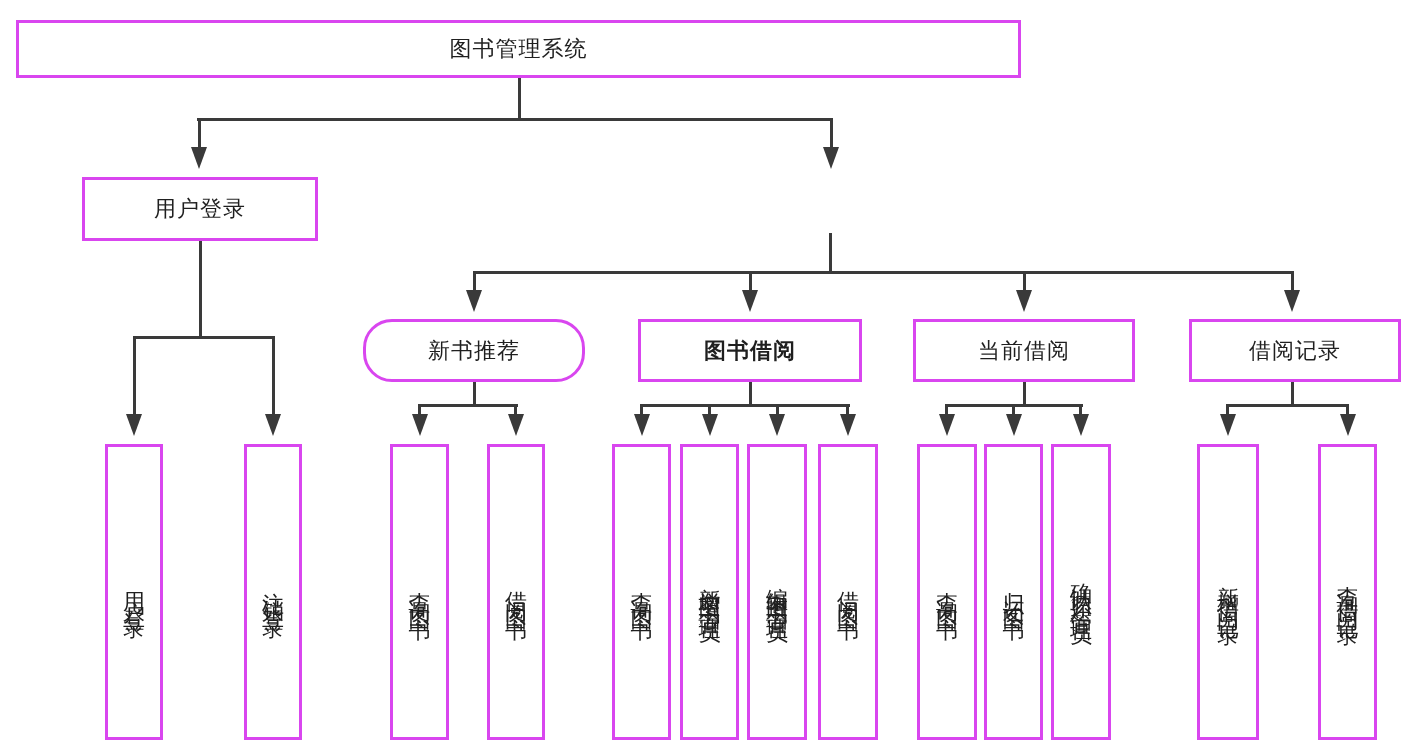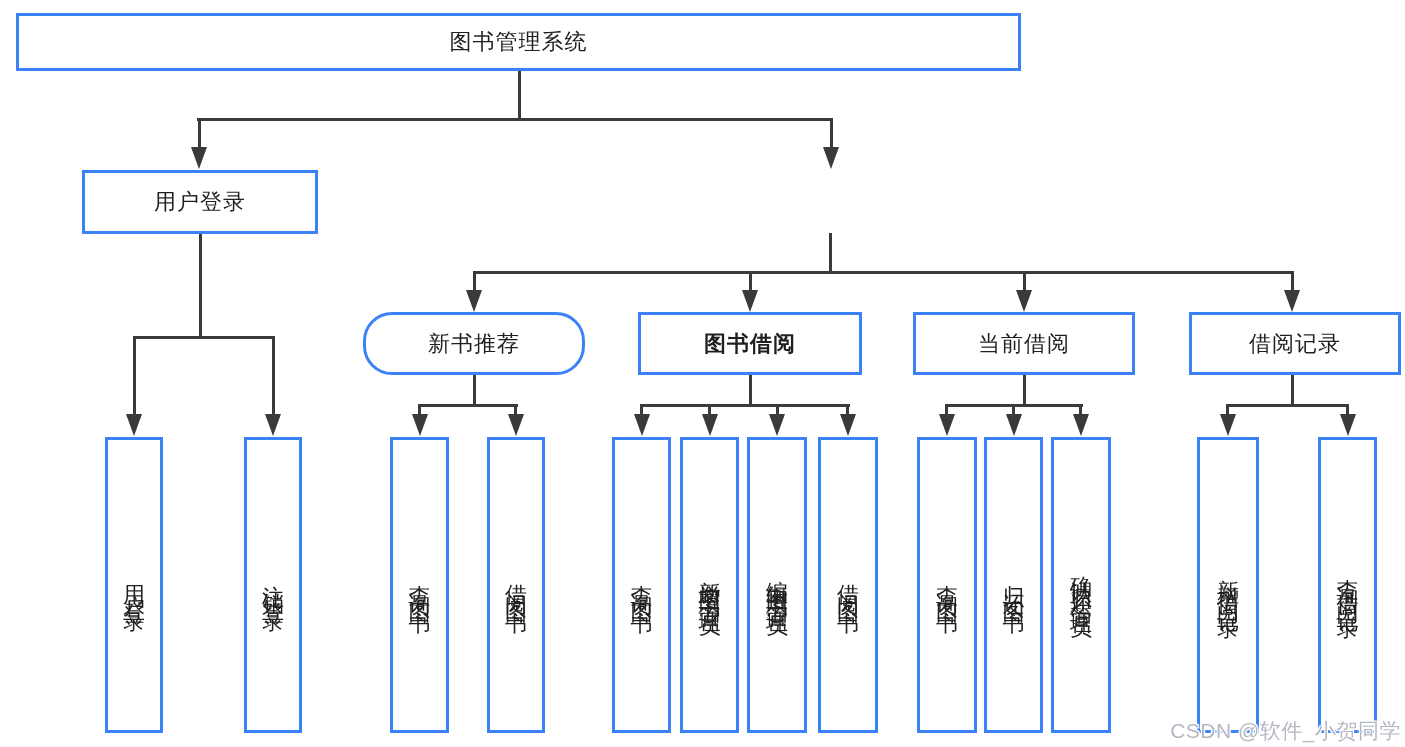--- a/index.html
+++ b/index.html
@@ -6,29 +6,30 @@
   #canvas{
     position:relative;
     width:1405px;height:747px;
     background:#ffffff;
     overflow:hidden;
     font-family:"Liberation Sans","DejaVu Sans",sans-serif;
   }
   .node{
     position:absolute;
     box-sizing:border-box;
-    border:3px solid #3b82f6;
+    border:3px solid #d946ef;
     background:#ffffff;
     display:flex;
     align-items:center;
     justify-content:center;
     color:#1f1f1f;
     font-size:22px;
     letter-spacing:1px;
     z-index:2;
+    margin-top:7px;
   }
   .vnode{
     writing-mode:vertical-rl;
     text-orientation:mixed;
     letter-spacing:9px;
     line-height:1;
     font-size:22px;
   }
   .vl{position:absolute;width:3px;background:#3a3a3a;z-index:1;}
   .hl{position:absolute;height:3px;background:#3a3a3a;z-index:1;}
@@ -133,15 +134,14 @@
   <div class="node vnode" style="left:747px;top:437px;width:60px;height:296px;letter-spacing:5px;">编辑图书（管理员）</div>
   <div class="node vnode" style="left:818px;top:437px;width:60px;height:296px;">借阅图书</div>
 
   <div class="node vnode" style="left:917px;top:437px;width:60px;height:296px;">查询图书</div>
   <div class="node vnode" style="left:984px;top:437px;width:59px;height:296px;">归还图书</div>
   <div class="node vnode" style="left:1051px;top:437px;width:60px;height:296px;letter-spacing:6px;">确认归还（管理员）</div>
 
   <div class="node vnode" style="left:1197px;top:437px;width:62px;height:296px;letter-spacing:8px;">新增借阅记录</div>
   <div class="node vnode" style="left:1318px;top:437px;width:59px;height:296px;letter-spacing:8px;">查询借阅记录</div>
 
-  <div class="watermark">CSDN @软件_小贺同学</div>
 
 </div>
 
 </body></html>

